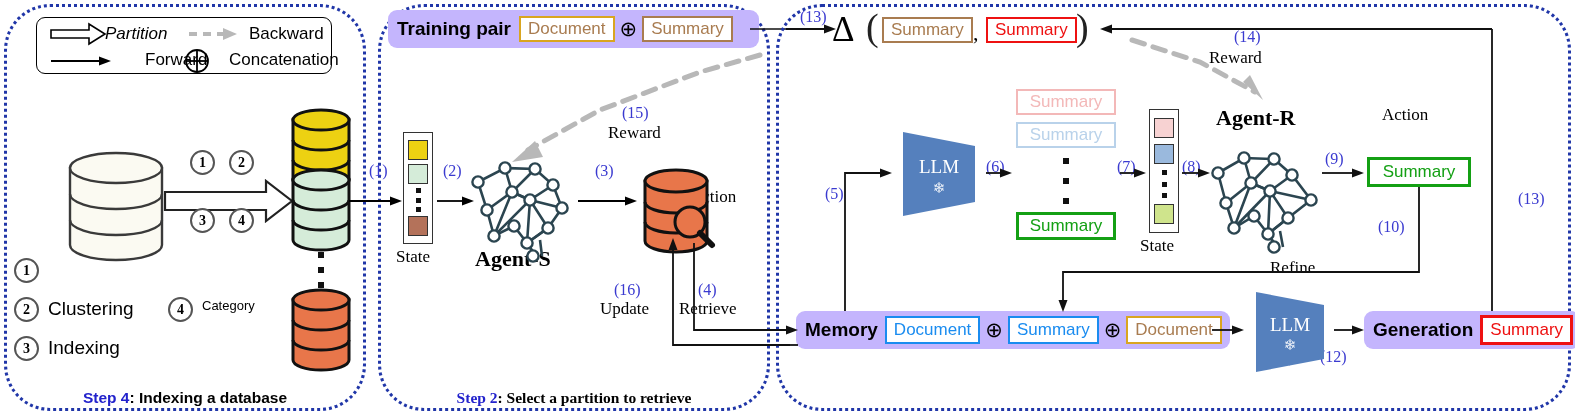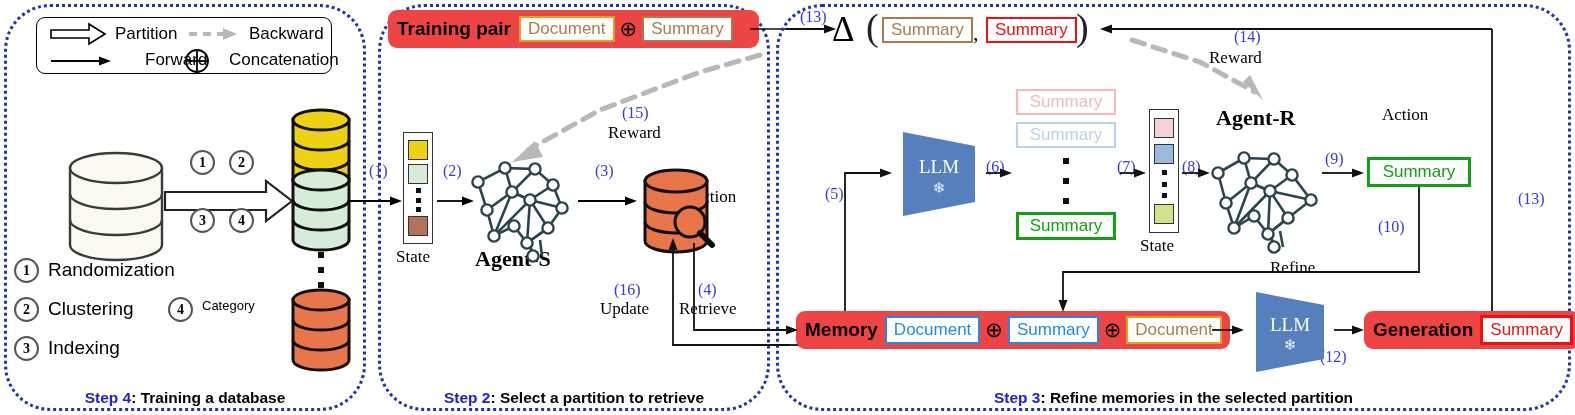--- a/index.html
+++ b/index.html
@@ -28,21 +28,21 @@
 
   .circnum{position:absolute;width:25px;height:25px;border-radius:50%;
     border:2px solid #555;background:#fff;display:flex;align-items:center;justify-content:center;
     font-family:"Liberation Serif",serif;font-weight:bold;font-size:14px;color:#000;box-sizing:border-box;}
 
   .legend-item{position:absolute;font-family:"Liberation Sans",sans-serif;font-size:17px;color:#000;white-space:nowrap;}
 
   .tagbox{position:absolute;box-sizing:border-box;display:flex;align-items:center;justify-content:center;
     font-family:"Liberation Sans",sans-serif;font-size:17px;border-width:2.4px;border-style:solid;background:#fff;}
 
-  .chipbar{position:absolute;background:#ef4444;border-radius:9px;display:flex;align-items:center;}
+  .chipbar{position:absolute;background:#c4b5fd;border-radius:9px;display:flex;align-items:center;}
 
   .statecol{position:absolute;border:1.6px solid #333;background:#fff;box-sizing:border-box;
     display:flex;flex-direction:column;align-items:center;}
   .sq{width:20px;height:20px;border:1.4px solid #333;box-sizing:border-box;}
   .dotm{width:5px;height:5px;background:#111;}
 
   .llm{position:absolute;}
   .llm-label{position:absolute;color:#fff;font-family:"Liberation Serif",serif;font-size:19px;
     left:0;width:100%;text-align:center;}
   .snow{position:absolute;left:0;width:100%;text-align:center;color:#e9eef7;font-size:15px;}
@@ -64,21 +64,21 @@
       <line x1="152" y1="16" x2="186" y2="16" stroke="#b8b8b8" stroke-width="4" stroke-dasharray="8,6"></line>
       <polygon points="186,10 200,16 186,22" fill="#b8b8b8"></polygon>
 
       <line x1="14" y1="43" x2="62" y2="43" stroke="#000" stroke-width="1.8"></line>
       <polygon points="62,38.5 74,43 62,47.5" fill="#000"></polygon>
 
       <circle cx="160" cy="43" r="11" fill="none" stroke="#000" stroke-width="1.8"></circle>
       <line x1="149" y1="43" x2="171" y2="43" stroke="#000" stroke-width="1.8"></line>
       <line x1="160" y1="32" x2="160" y2="54" stroke="#000" stroke-width="1.8"></line>
     </svg>
-    <span class="legend-item" style="left:78px;top:6px;">Partition</span>
+    <span class="legend-item" style="left:68px;top:6px;font-style:italic;">Partition</span>
     <span class="legend-item" style="left:212px;top:6px;">Backward</span>
     <span class="legend-item" style="left:78px;top:32px;margin-left:30px;">Forward</span>
     <span class="legend-item" style="left:175px;top:32px;margin-left:17px;">Concatenation</span>
   </div>
 
   <svg class="svgl" width="380" height="415" style="left:0;top:0;">
 
     <g>
       <path d="M70,168 L70,245 A46,15 0 0 0 162,245 L162,168 Z" fill="#fbfaf2" stroke="#3a3a3a" stroke-width="2.4"></path>
       <ellipse cx="116" cy="168" rx="46" ry="15" fill="#fbfaf2" stroke="#3a3a3a" stroke-width="2.4"></ellipse>
@@ -111,21 +111,20 @@
     <rect x="318" y="267" width="6" height="6" fill="#111"></rect>
     <rect x="318" y="282" width="6" height="6" fill="#111"></rect>
   </svg>
 
   <div class="circnum" style="left:190px;top:150px;">1</div>
   <div class="circnum" style="left:229px;top:150px;">2</div>
   <div class="circnum" style="left:190px;top:208px;">3</div>
   <div class="circnum" style="left:229px;top:208px;">4</div>
 
   <div class="circnum" style="left:14px;top:258px;">1</div>
-  <div class="txt sans" style="left:48px;top:259px;font-size:19px;">Randomization</div>
 
   <div class="circnum" style="left:14px;top:297px;">2</div>
   <div class="txt sans" style="left:48px;top:298px;font-size:19px;">Clustering</div>
 
   <div class="circnum" style="left:14px;top:336px;">3</div>
   <div class="txt sans" style="left:48px;top:337px;font-size:19px;">Indexing</div>
 
   <div class="circnum" style="left:168px;top:297px;">4</div>
   <div class="txt sans" style="left:202px;top:298px;font-size:13px;">Category</div>
 
@@ -362,22 +361,19 @@
 
     <line x1="1334" y1="330" x2="1352" y2="330" stroke="#111" stroke-width="1.8"></line>
     <polygon points="1352,325.5 1364,330 1352,334.5" fill="#111"></polygon>
 
     <line x1="770" y1="330" x2="786" y2="330" stroke="#111" stroke-width="1.8"></line>
     <polygon points="786,325.5 798,330 786,334.5" fill="#111"></polygon>
     <line x1="770" y1="345" x2="798" y2="345" stroke="#111" stroke-width="1.8"></line>
   </svg>
 
   <div class="step-cap" style="left:4px;width:362px;bottom:8px;">
-    <span class="num">Step 4</span><span>: </span><span>Training a database</span>
-  </div>
-  <div class="step-cap" style="left:378px;width:392px;bottom:8px;">
+    <span class="num">Step 4</span><span>: </span><span>Indexing a database</span>
+  </div>
+  <div class="step-cap" style="left:378px;width:392px;bottom:8px;font-family:Liberation Serif, serif;">
     <span class="num">Step 2</span><span>: </span><span>Select a partition to retrieve</span>
   </div>
-  <div class="step-cap" style="left:776px;width:795px;bottom:8px;">
-    <span class="num">Step 3</span><span>: </span><span>Refine memories in the selected partition</span>
-  </div>
 
 </div>
 
 </body></html>

